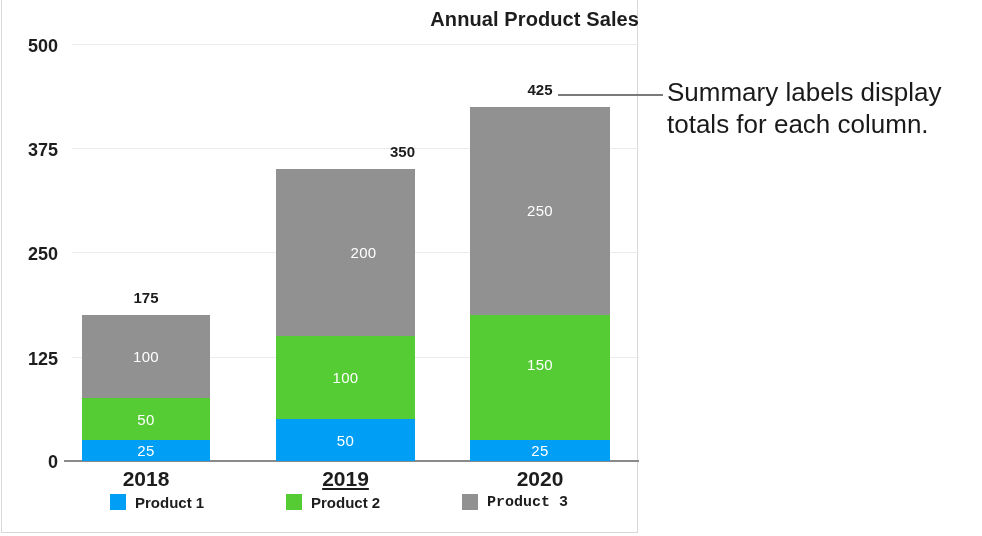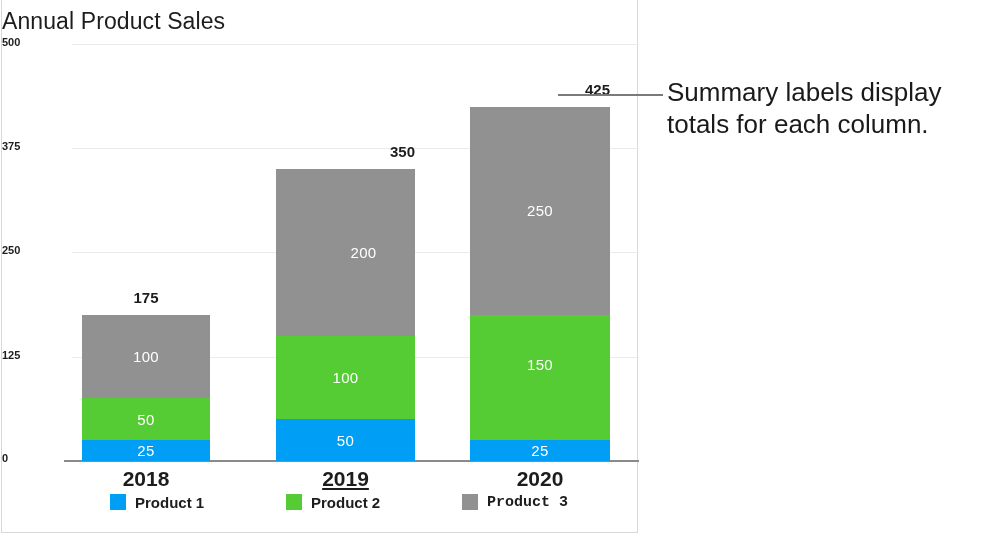--- a/index.html
+++ b/index.html
@@ -26,23 +26,23 @@
     border: 1px solid #d8d8d8;
     border-top: none;
     background: #ffffff;
   }
 
   #chart-title {
     position: absolute;
     left: 0;
     top: 8px;
     width: 637px;
-    text-align: left;
-    font-size: 23px;
-    font-weight: normal;
+    text-align: right;
+    font-size: 20px;
+    font-weight: bold;
     color: #1d1d1d;
     letter-spacing: 0.1px;
   }
 
   
   
   #plot {
     position: absolute;
     left: 0;
     top: 0;
@@ -60,21 +60,22 @@
   .gridline.axis-zero {
     background: #8a8a8a;
     height: 2px;
     left: 62px;
   }
 
   .ytick {
     position: absolute;
     left: 0;
     width: 56px;
-    font-size: 11px;
+    text-align: right;
+    font-size: 18px;
     font-weight: bold;
     color: #1d1d1d;
   }
 
   
   .bar-group {
     position: absolute;
     bottom: 72px; 
   }
   .seg {
@@ -202,21 +203,21 @@
       <div class="seg" style="bottom:41.7px; height:83.4px; background:#55CC33;">
         <span class="seg-label">100</span>
       </div>
       <div class="seg" style="bottom:125.1px; height:166.8px; background:#919191;padding-left:36px;">
         <span class="seg-label">200</span>
       </div>
       <div class="xtick" style="bottom:-30px;text-decoration:underline;">2019</div>
     </div>
 
     <div class="bar-group" style="left:468px; width:140px; height:354px;">
-      <div class="total-label" style="top:-26px;text-align:right;">425</div>
+      <div class="total-label" style="top:-26px;">425</div>
       <div class="seg" style="bottom:0px; height:20.9px; background:#009FF5;">
         <span class="seg-label">25</span>
       </div>
       <div class="seg" style="bottom:20.9px; height:152px; background:#55CC33;">
         <span class="seg-label">150</span>
       </div>
       <div class="seg" style="bottom:146px; height:208.5px; background:#919191;">
         <span class="seg-label">250</span>
       </div>
       <div class="xtick" style="bottom:-30px;">2020</div>

